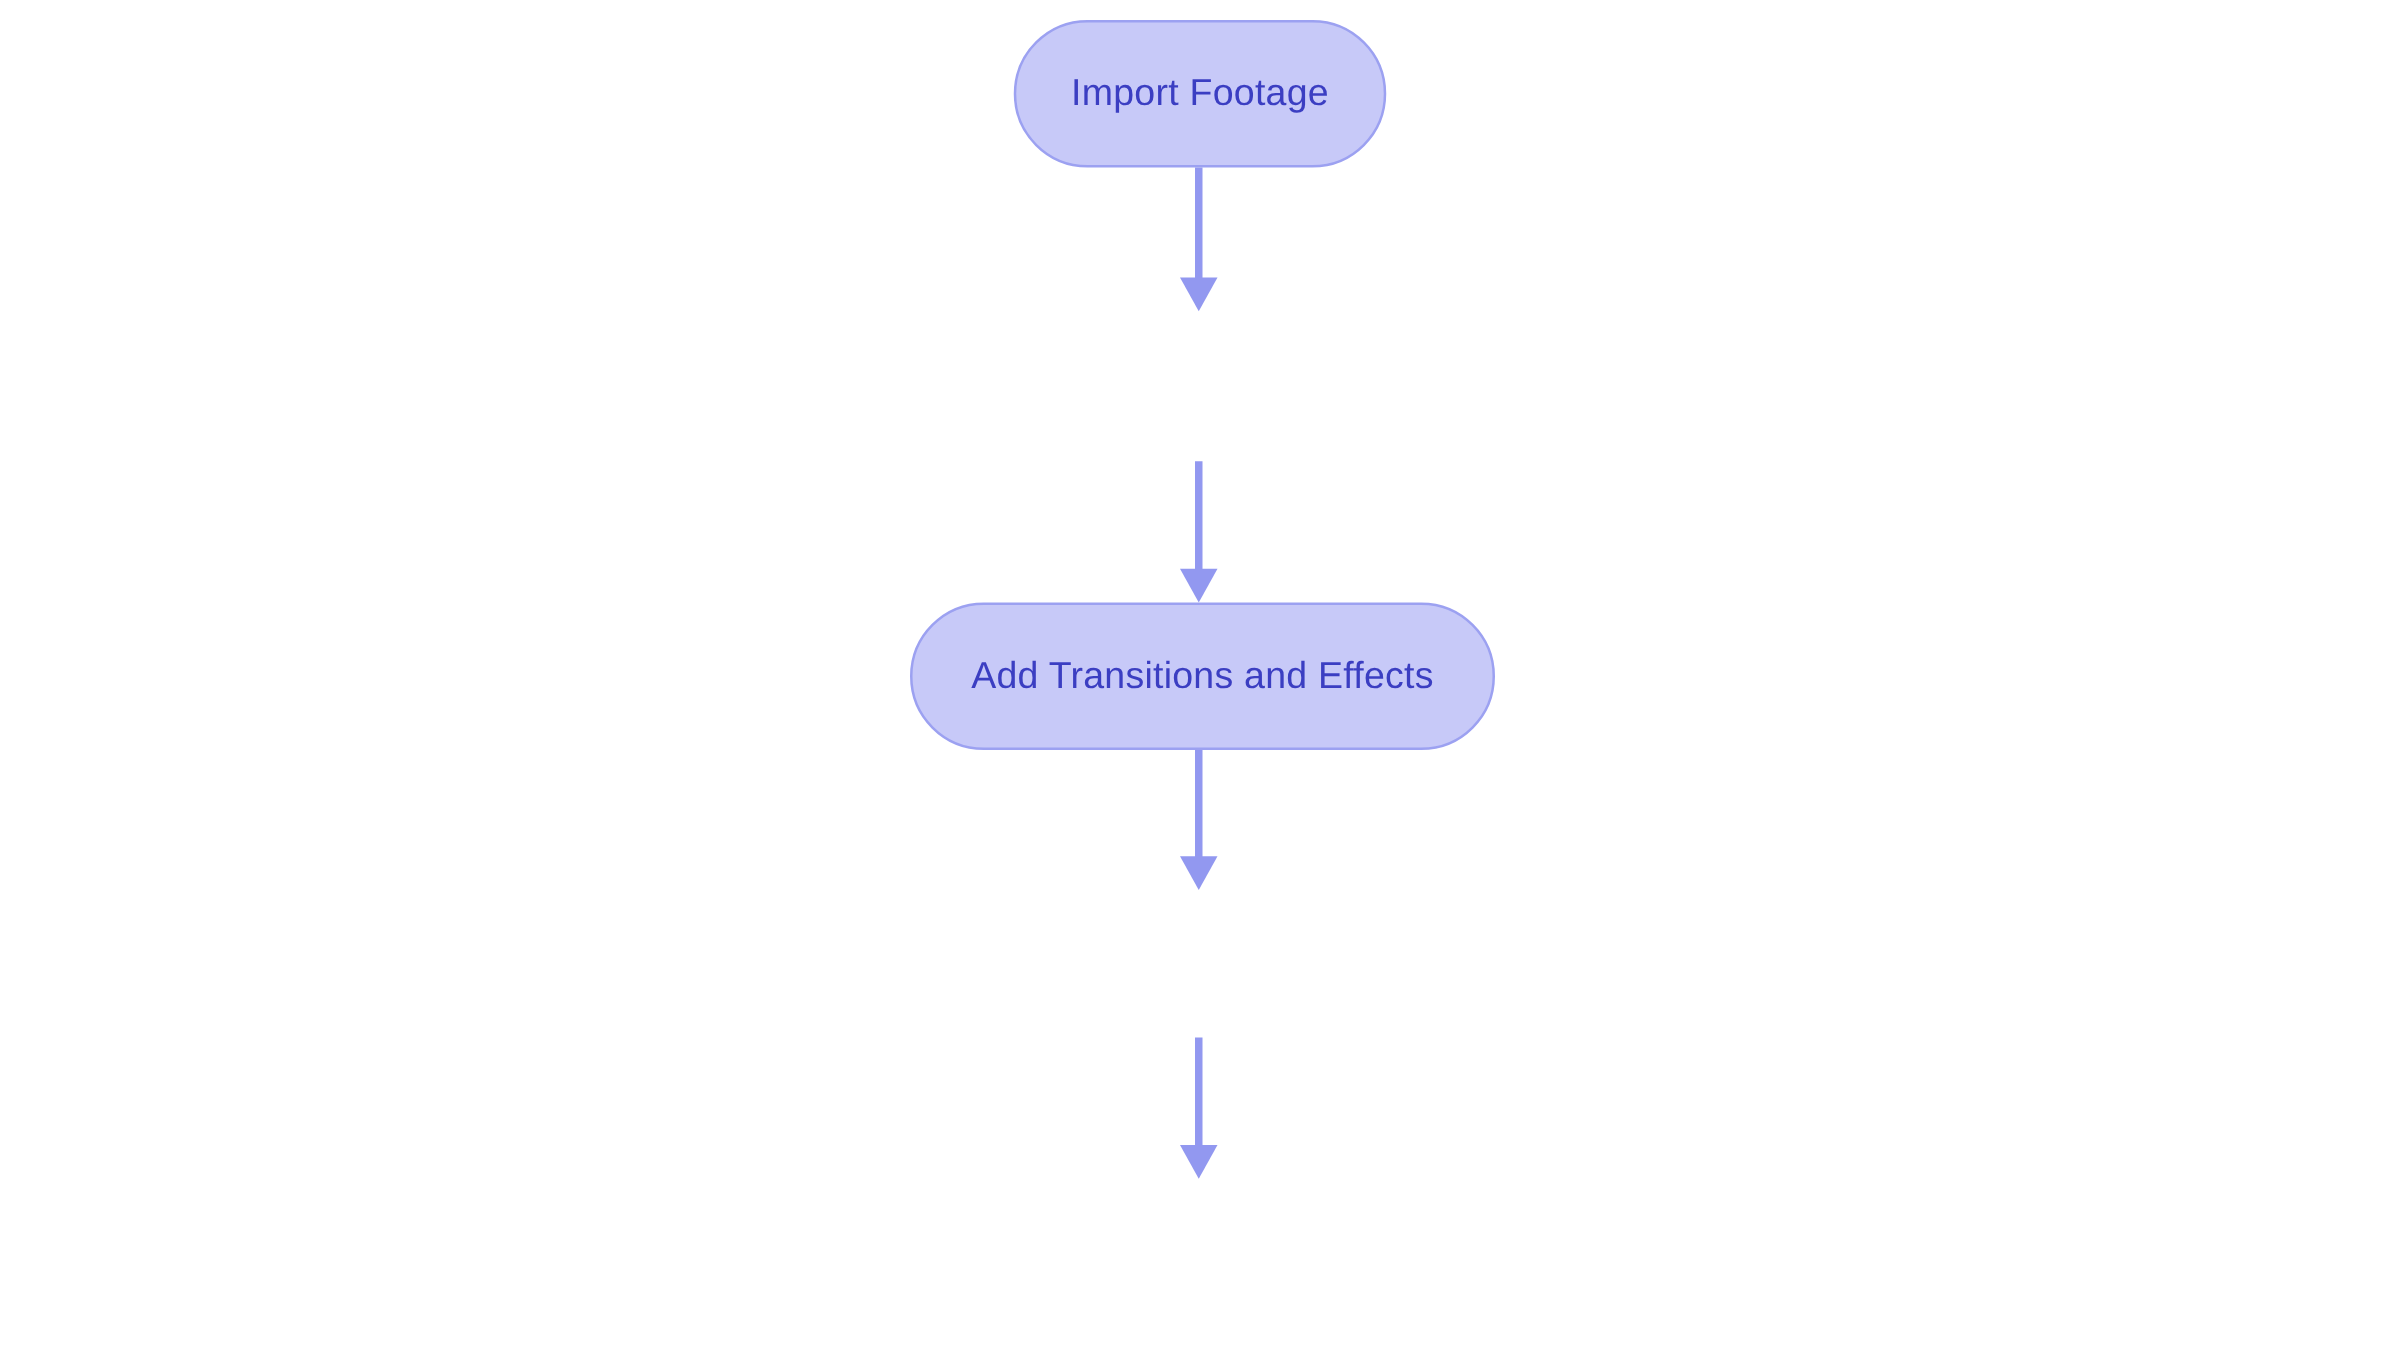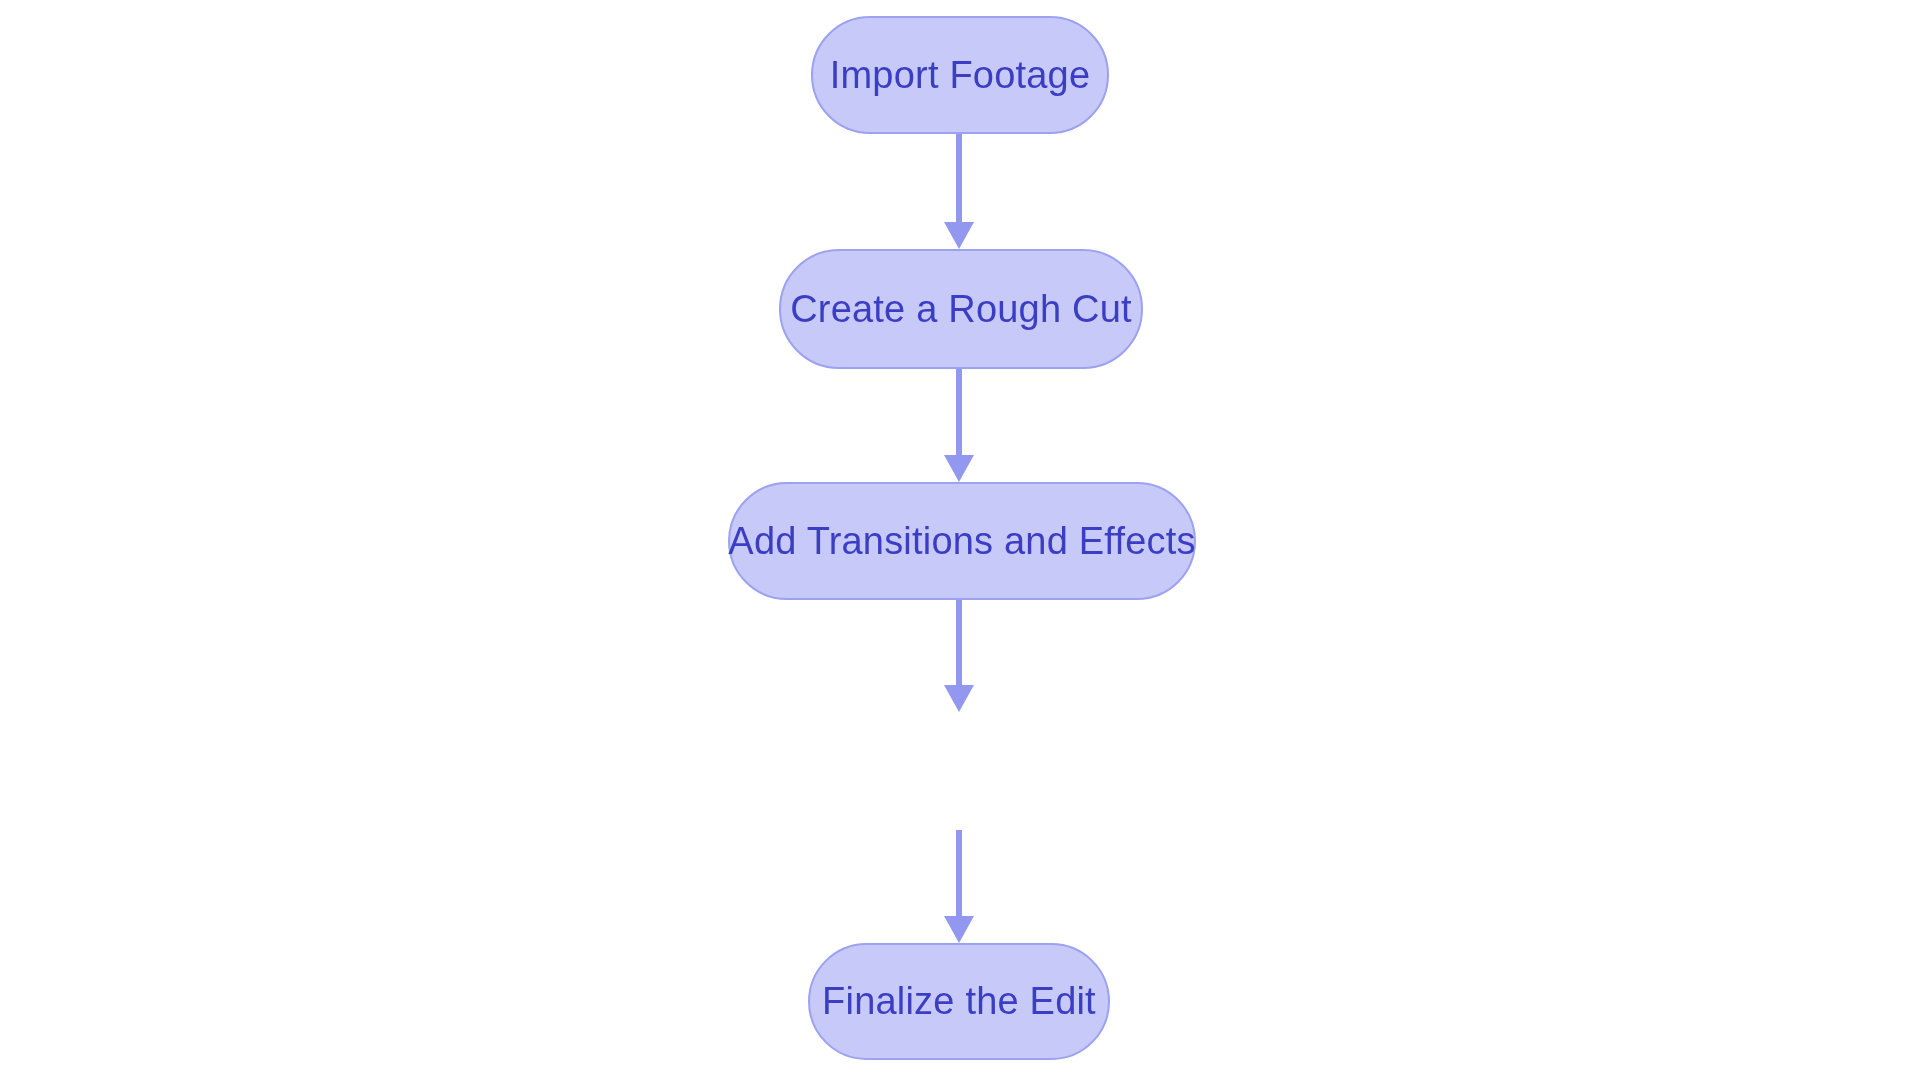--- a/index.html
+++ b/index.html
@@ -23,21 +23,21 @@
     position: absolute;
     display: flex;
     align-items: center;
     justify-content: center;
     background: var(--node-fill);
     border: 2px solid var(--node-border);
     border-radius: 60px; 
   }
   .node-label {
     color: var(--node-text);
-    font-size: 38px;
+    font-size: 30px;
     font-weight: 400;
     letter-spacing: 0.2px;
     white-space: nowrap;
     text-align: center;
   }
   
   .n1 { left: 811px; top: 16px;  width: 298px; height: 118px; }
   .n2 { left: 779px; top: 249px; width: 364px; height: 120px; }
   .n3 { left: 728px; top: 482px; width: 468px; height: 118px; }
   .n4 { left: 822px; top: 712px; width: 278px; height: 118px; }
@@ -79,23 +79,20 @@
 
   <div class="node n1">
     <span class="node-label">Import Footage</span>
   </div>
 
   <div class="edge e1">
     <div class="edge-line"></div>
     <div class="edge-head"></div>
   </div>
 
-  <div class="node n2">
-    <span class="node-label">Create a Rough Cut</span>
-  </div>
 
   <div class="edge e2">
     <div class="edge-line"></div>
     <div class="edge-head"></div>
   </div>
 
   <div class="node n3">
     <span class="node-label">Add Transitions and Effects</span>
   </div>
 
@@ -103,17 +100,14 @@
     <div class="edge-line"></div>
     <div class="edge-head"></div>
   </div>
 
 
   <div class="edge e4">
     <div class="edge-line"></div>
     <div class="edge-head"></div>
   </div>
 
-  <div class="node n5">
-    <span class="node-label">Finalize the Edit</span>
-  </div>
 
 </div>
 
 </body></html>

